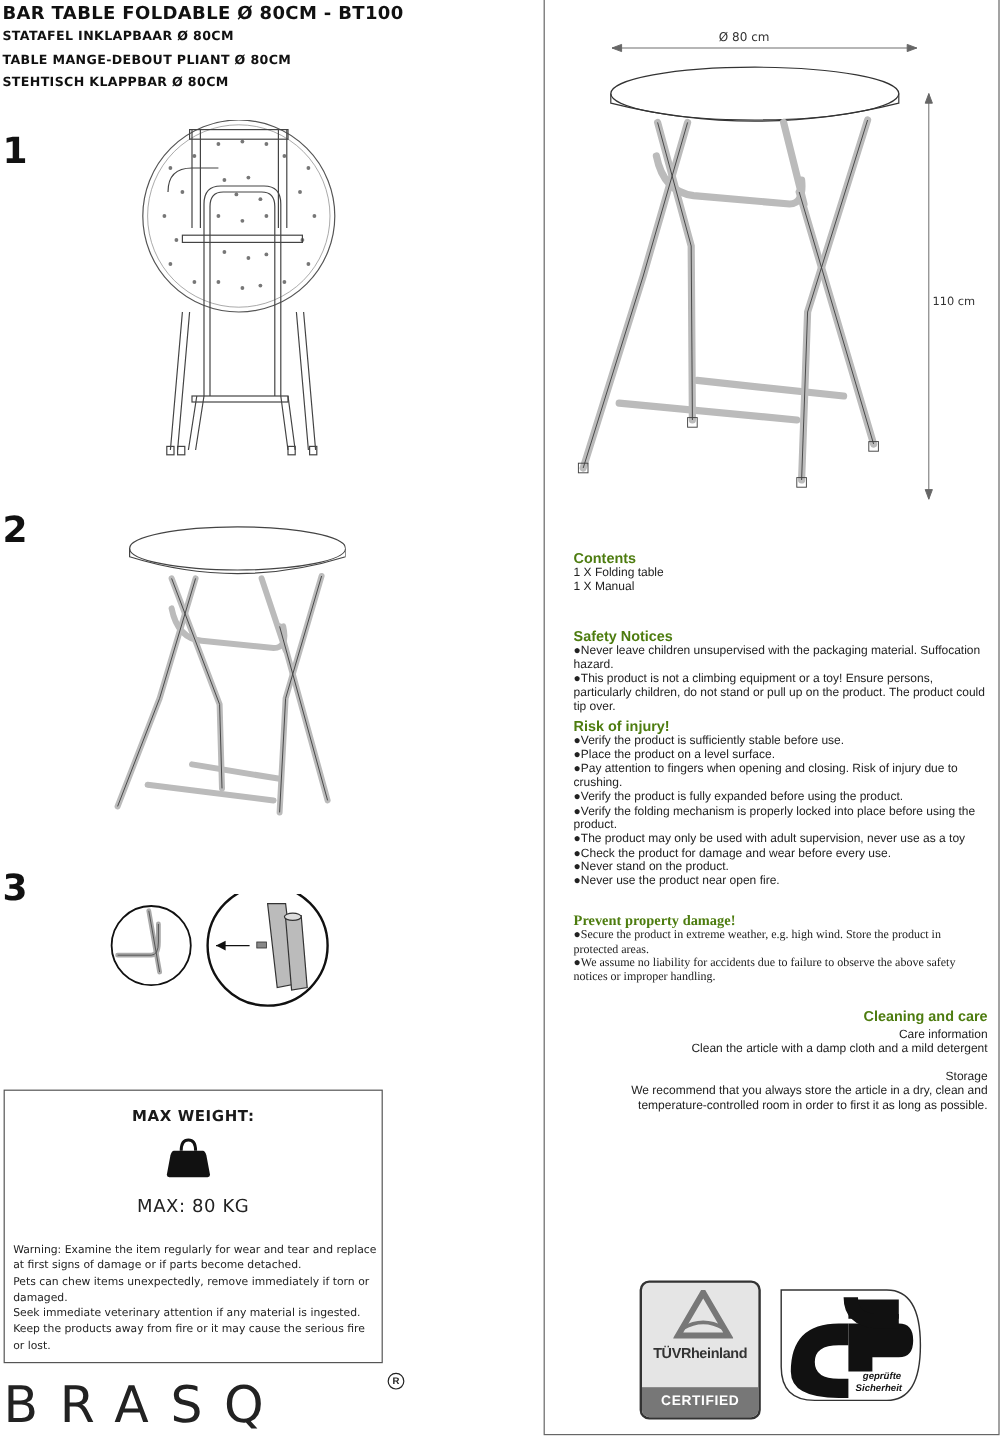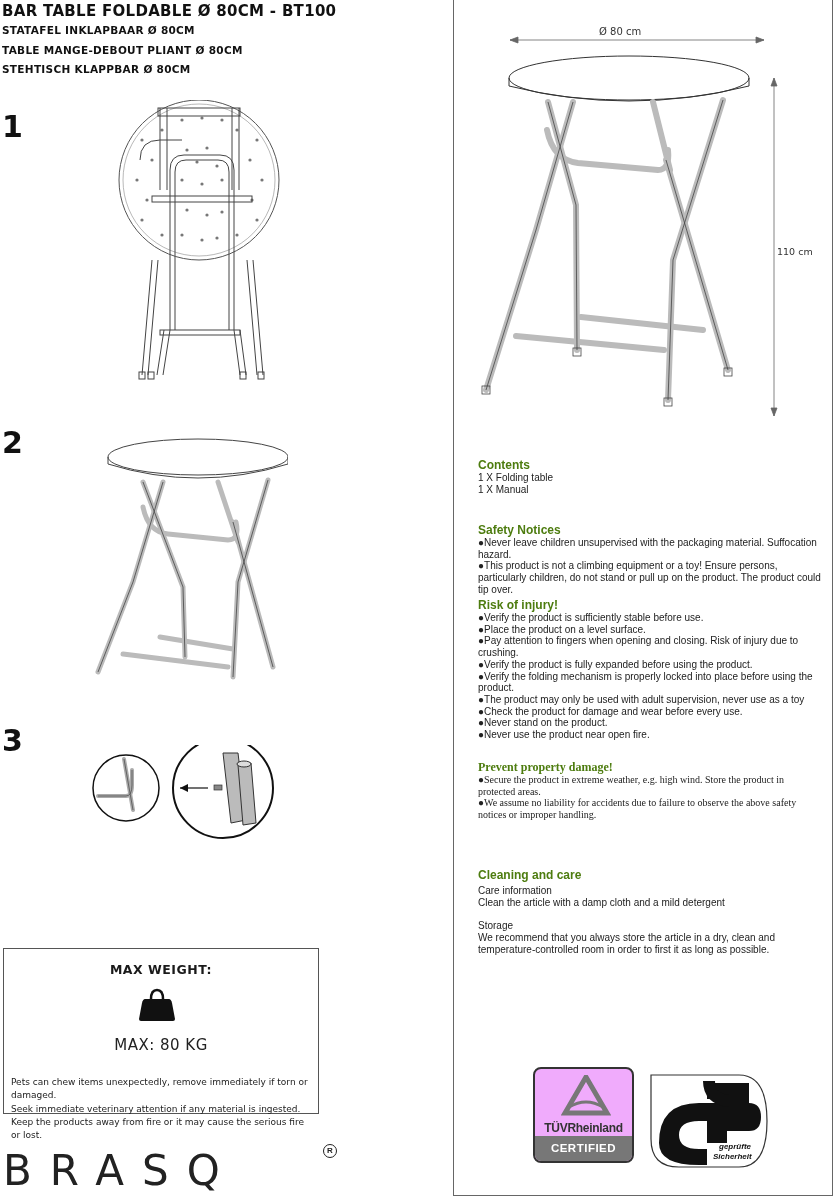--- a/index.html
+++ b/index.html
@@ -6,38 +6,38 @@
   html, body { width: 835px; height: 1200px; background: #ffffff; overflow: hidden; }
   body { position: relative; font-family: "Liberation Sans", sans-serif; color: #1a1a1a; }
 
   .title-block { position: absolute; left: 2px; top: 1px; width: 440px; }
   .title-main { font-family: "DejaVu Sans", sans-serif; font-weight: bold; font-size: 15px; letter-spacing: 0.3px; line-height: 20px; text-transform: uppercase; color: #111; }
   .title-sub { font-family: "DejaVu Sans", sans-serif; font-weight: bold; font-size: 10.5px; letter-spacing: 0.3px; line-height: 19.5px; text-transform: uppercase; color: #111; }
 
   .step-num { position: absolute; left: 2px; font-family: "DejaVu Sans", sans-serif; font-weight: bold; font-size: 30px; color: #111; line-height: 1; }
   .illus { position: absolute; }
 
-  .max-box { position: absolute; left: 3px; top: 908px; width: 316px; height: 166px; border: 1.5px solid #555; margin-top: 40px; }
+  .max-box { position: absolute; left: 3px; top: 908px; width: 316px; height: 228px; border: 1.5px solid #555; }
   .max-title { position: absolute; top: 13px; left: 0; width: 100%; text-align: center; font-family: "DejaVu Sans", sans-serif; font-weight: bold; font-size: 12.5px; letter-spacing: 0.5px; }
   .weight-icon { position: absolute; left: 133px; top: 38px; width: 40px; height: 36px; }
   .max-value { position: absolute; top: 87px; left: 0; width: 100%; text-align: center; font-family: "DejaVu Sans", sans-serif; font-size: 15px; letter-spacing: 0.5px; color: #222; }
   .warning { position: absolute; left: 7px; top: 127px; width: 305px; font-family: "DejaVu Sans", sans-serif; font-size: 9px; line-height: 13.3px; color: #222; }
 
   .brand { position: absolute; left: 3px; top: 1150px; font-family: "DejaVu Sans", sans-serif; font-size: 42px; letter-spacing: 18px; font-weight: normal; color: #222; line-height: 1; text-align: center; }
   .brand-reg { position: absolute; left: 323px; top: 1144px; width: 14px; height: 14px; border: 1.5px solid #222; border-radius: 50%; font-size: 8px; font-weight: bold; text-align: center; line-height: 11px; color: #222; }
 
   .right-panel { position: absolute; left: 453px; top: -2px; width: 380px; height: 1198px; border: 1.5px solid #666; }
   .dim-top { position: absolute; left: 599px; top: 26px; font-family: "DejaVu Sans", sans-serif; font-size: 10px; color: #333; }
   .dim-side { position: absolute; left: 777px; top: 246px; font-family: "DejaVu Sans", sans-serif; font-size: 9.5px; color: #333; text-align: right; }
 
   .content { position: absolute; left: 478px; width: 345px; font-size: 10px; line-height: 11.7px; color: #222; }
   .content h3 { font-size: 12px; font-weight: bold; line-height: 14px; color: #4d7c0f; }
   .content p { margin: 0; }
 
-  .tuv { position: absolute; left: 533px; top: 1067px; width: 101px; height: 96px; border: 2px solid #333; border-radius: 8px; overflow: hidden; background: #f0abfc; }
+  .tuv { position: absolute; left: 533px; top: 1067px; width: 101px; height: 116px; border: 2px solid #333; border-radius: 8px; overflow: hidden; background: #e5e5e5; }
   .tuv-text { position: absolute; top: 52px; left: 0; width: 100%; text-align: center; font-size: 12px; font-weight: bold; color: #333; letter-spacing: -0.3px; }
   .tuv-cert { position: absolute; bottom: 0; left: 0; width: 100%; height: 25px; background: #777; color: #fff; font-size: 11.5px; font-weight: bold; text-align: center; line-height: 25px; letter-spacing: 0.5px; }
   .gs { position: absolute; left: 649px; top: 1073px; width: 120px; height: 96px; }
 </style>
 </head>
 <body>
 
 <div class="title-block">
   <div class="title-main">Bar Table Foldable Ø 80cm - BT100</div>
   <div class="title-sub">Statafel inklapbaar Ø 80cm</div>
@@ -140,20 +140,21 @@
 </svg>
 
 <div class="max-box">
   <div class="max-title">MAX WEIGHT:</div>
   <svg class="weight-icon" viewBox="0 0 40 36">
     <path d="M14 12 Q14 3 20 3 Q26 3 26 12" fill="none" stroke="#111" stroke-width="2.5"></path>
     <path d="M8 12 L32 12 Q34 12 35 16 L38 32 Q38 34 36 34 L4 34 Q2 34 2 32 L5 16 Q6 12 8 12 Z" fill="#111"></path>
   </svg>
   <div class="max-value">MAX: 80 KG</div>
   <div class="warning">
+    <p>Warning: Examine the item regularly for wear and tear and replace at first signs of damage or if parts become detached.</p>
     <p>Pets can chew items unexpectedly, remove immediately if torn or damaged.</p>
     <p>Seek immediate veterinary attention if any material is ingested.</p>
     <p>Keep the products away from fire or it may cause the serious fire or lost.</p>
   </div>
 </div>
 
 <div class="brand">BRASQ</div>
 <div class="brand-reg">R</div>
 
 <div class="right-panel"></div>
@@ -218,21 +219,21 @@
   <p>●Never stand on the product.</p>
   <p>●Never use the product near open fire.</p>
 </div>
 
 <div class="content" style="top:760px;font-family:Liberation Serif, serif;">
   <h3>Prevent property damage!</h3>
   <p>●Secure the product in extreme weather, e.g. high wind. Store the product in protected areas.</p>
   <p>●We assume no liability for accidents due to failure to observe the above safety notices or improper handling.</p>
 </div>
 
-<div class="content" style="top:868px;">
+<div class="content" style="top:840px;text-align:right;">
   <h3>Cleaning and care</h3>
   <p style="margin-top:3px;">Care information</p>
   <p>Clean the article with a damp cloth and a mild detergent</p>
   <p style="margin-top:12px;">Storage</p>
   <p>We recommend that you always store the article in a dry, clean and temperature-controlled room in order to first it as long as possible.</p>
 </div>
 
 <div class="tuv">
   <svg style="position:absolute; left:26px; top:6px;" width="50" height="42" viewBox="0 0 50 42">
     <path d="M25 2 L46 38 L4 38 Z" fill="none" stroke="#777" stroke-width="5"></path>

